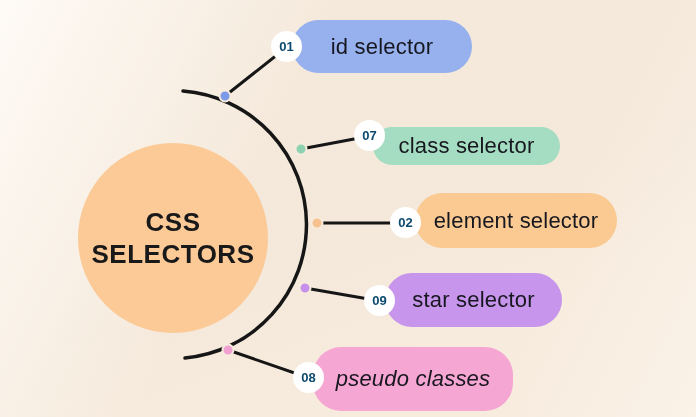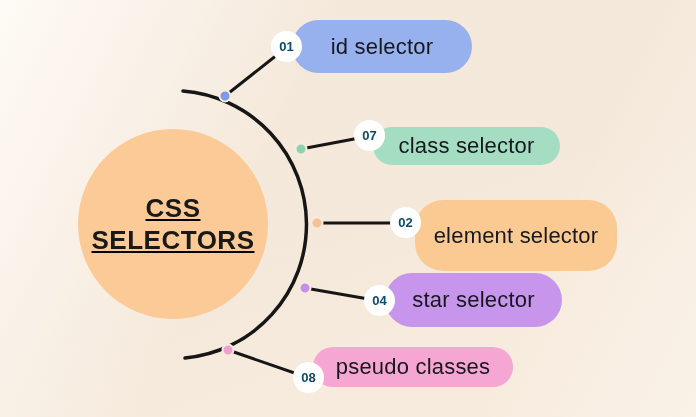--- a/index.html
+++ b/index.html
@@ -9,41 +9,40 @@
     overflow:hidden;
     font-family:"Liberation Sans","DejaVu Sans",sans-serif;
     background-color:#f7ebdd;
     background-image:
       linear-gradient(116deg, rgba(255,252,248,0.9) 0%, rgba(255,252,248,0.55) 16%, rgba(255,252,248,0) 38%),
       linear-gradient(296deg, rgba(253,247,240,0.55) 0%, rgba(253,247,240,0) 26%),
       linear-gradient(160deg, rgba(240,228,214,0.35) 55%, rgba(240,228,214,0) 75%);
   }
   svg.wires{position:absolute;left:0;top:0;}
   .center-circle{
-    position:absolute;left:78px;top:129px;width:190px;height:190px;
+    position:absolute;left:78px;top:143px;width:190px;height:190px;
     border-radius:50%;
     display:flex;flex-direction:column;align-items:center;justify-content:center;
     text-align:center;
-    text-decoration:underline;
   }
   .center-circle .t1,.center-circle .t2{
     font-weight:700;color:#191919;font-size:26px;line-height:1.25;letter-spacing:0.5px;
   }
   .pill{
     position:absolute;height:54px;border-radius:28px;
     display:flex;align-items:center;justify-content:center;
   }
   .pill .label{
     font-size:22px;font-weight:500;color:#17171f;letter-spacing:0.2px;white-space:nowrap;
   }
   .pill1{left:292px;top:20px;width:180px;height:53px;}
   .pill2{left:373px;top:108px;width:187px;height:38px;margin-top:19px;}
-  .pill3{left:415px;top:200px;width:202px;height:71px;}
+  .pill3{left:415px;top:193px;width:202px;height:55px;}
   .pill4{left:385px;top:273px;width:177px;height:54px;}
-  .pill5{left:313px;top:347px;width:200px;height:40px;}
+  .pill5{left:313px;top:347px;width:200px;height:64px;font-style:italic;}
   .numbadge{
     position:absolute;width:31px;height:31px;border-radius:50%;
     background:#ffffff;
     display:flex;align-items:center;justify-content:center;
     font-size:13px;font-weight:700;color:#0c4a6e;
   }
   .nb1{left:271px;top:31px;}
   .nb2{left:354px;top:120px;}
   .nb3{left:390px;top:207px;}
   .nb4{left:364px;top:285px;}
@@ -88,16 +87,16 @@
   <div class="pill pill4" style="background-color: rgb(199, 149, 236);">
     <span class="label">star selector</span>
   </div>
   <div class="pill pill5" style="background-color: rgb(246, 166, 210);">
     <span class="label">pseudo classes</span>
   </div>
 
   <div class="numbadge nb1">01</div>
   <div class="numbadge nb2">07</div>
   <div class="numbadge nb3">02</div>
-  <div class="numbadge nb4">04</div>
+  <div class="numbadge nb4">09</div>
   <div class="numbadge nb5">08</div>
 
 </div>
 
 </body></html>

